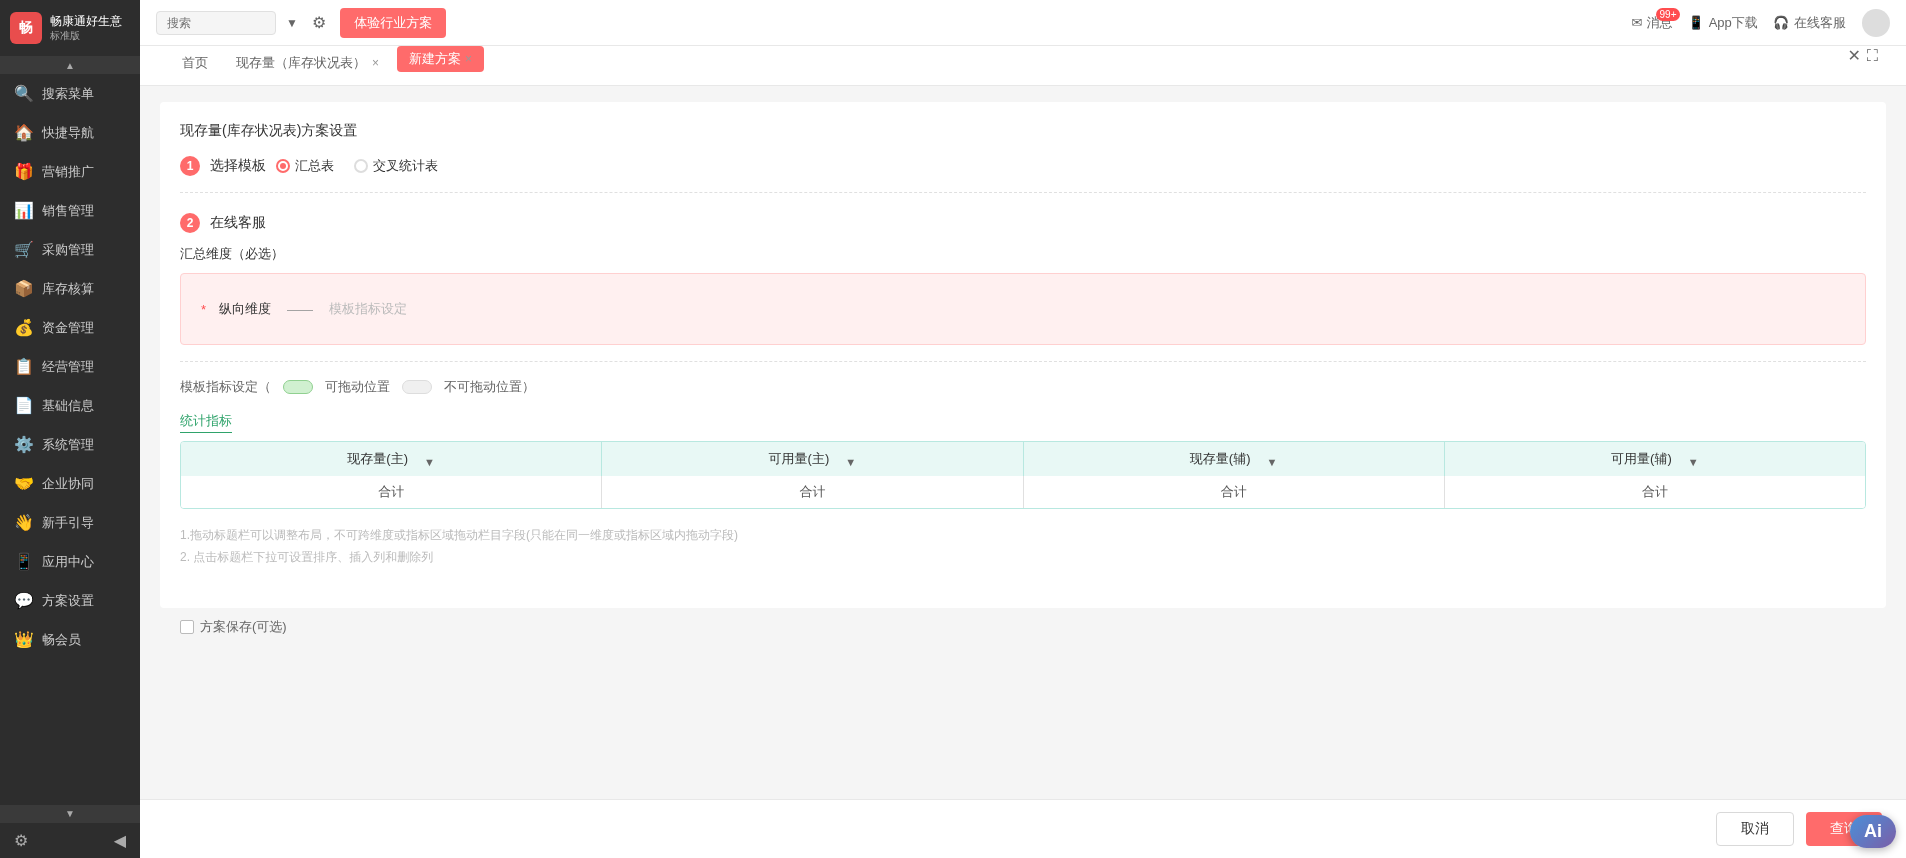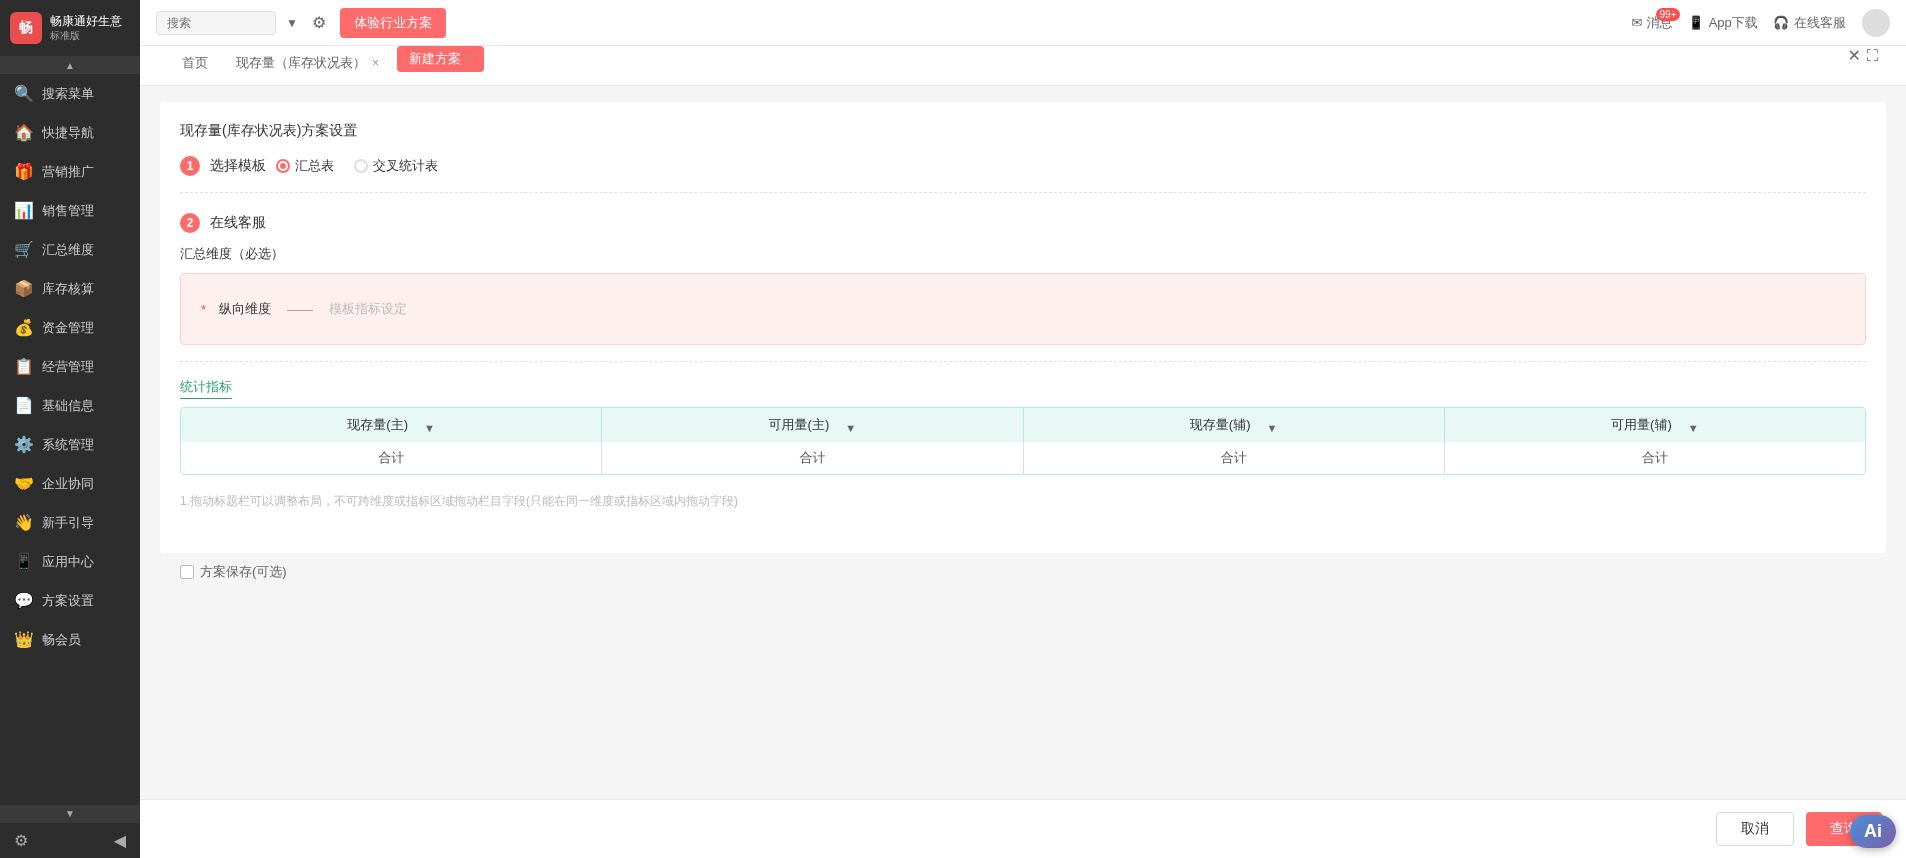--- a/index.html
+++ b/index.html
@@ -215,21 +215,21 @@
     <div class="sidebar-item">
       <span class="sidebar-item-icon">🎁</span>
       <span>营销推广</span>
     </div>
     <div class="sidebar-item">
       <span class="sidebar-item-icon">📊</span>
       <span>销售管理</span>
     </div>
     <div class="sidebar-item">
       <span class="sidebar-item-icon">🛒</span>
-      <span>汇总维度</span>
+      <span>采购管理</span>
     </div>
     <div class="sidebar-item">
       <span class="sidebar-item-icon">📦</span>
       <span>库存核算</span>
     </div>
     <div class="sidebar-item">
       <span class="sidebar-item-icon">💰</span>
       <span>资金管理</span>
     </div>
     <div class="sidebar-item">
@@ -347,20 +347,27 @@
 
         <div class="dimension-area">
           <span class="required-label">*</span>
           <span style="color:#333; font-size:13px;">纵向维度</span>
           <span class="dimension-dash">——</span>
           <span class="dimension-placeholder">模板指标设定</span>
         </div>
 
         <hr class="section-divider">
 
+        <div class="template-indicator">
+          <span>模板指标设定（</span>
+          <div class="indicator-box"></div>
+          <span>可拖动位置</span>
+          <div class="indicator-box disabled"></div>
+          <span>不可拖动位置）</span>
+        </div>
 
         <div class="stats-section">
           <div class="stats-label">统计指标</div>
           <div class="stats-table">
             <div class="stats-table-header">
               <div class="stats-col">
                 <span>现存量(主)</span>
                 <span class="col-dropdown">▼</span>
               </div>
               <div class="stats-col">
@@ -380,20 +387,21 @@
               <div class="stats-col-body">合计</div>
               <div class="stats-col-body">合计</div>
               <div class="stats-col-body">合计</div>
               <div class="stats-col-body">合计</div>
             </div>
           </div>
         </div>
 
         <div class="tips">
           <div>1.拖动标题栏可以调整布局，不可跨维度或指标区域拖动栏目字段(只能在同一维度或指标区域内拖动字段)</div>
+          <div>2. 点击标题栏下拉可设置排序、插入列和删除列</div>
         </div>
       </div>
     </div>
 
     <div class="content-footer">
       <label class="checkbox-item">
         <div class="checkbox-box"></div>
         <span>方案保存(可选)</span>
       </label>
     </div>

